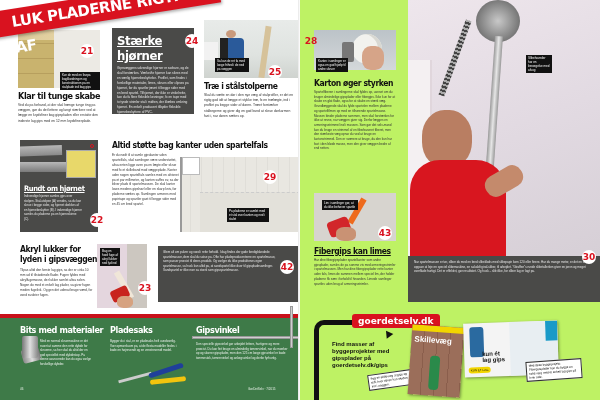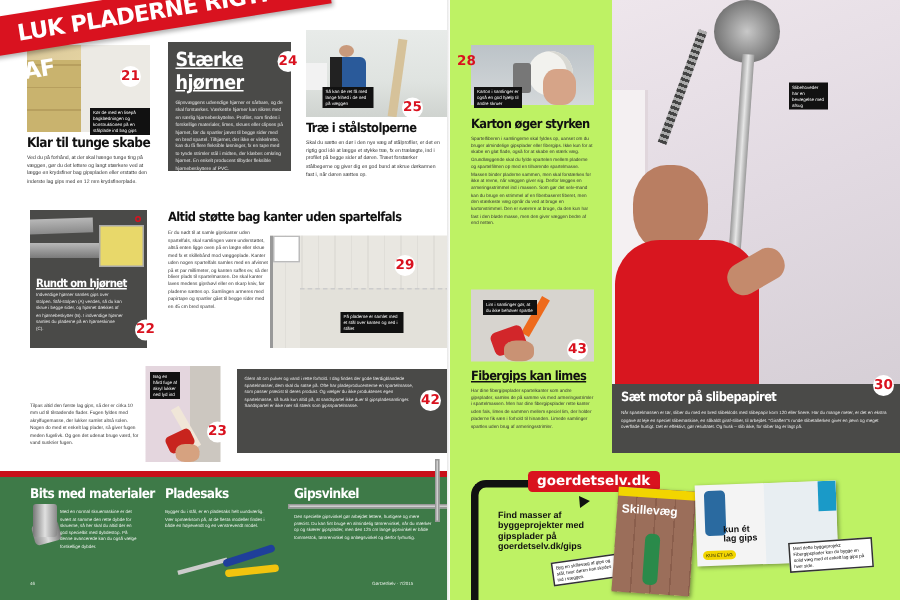--- a/index.html
+++ b/index.html
@@ -84,20 +84,21 @@
     <div class="h-title" style="position:absolute; left:112px; top:140px; font-size:8.5px; white-space:nowrap;text-align:center;">Altid støtte bag kanter uden spartelfals</div>
     <div class="body-text" style="position:absolute; left:112px; top:153px; width:68px; font-size:3.2px; line-height:4.9px;">Er du nødt til at samle gipskanter uden spartelfals, skal samlingen være understøttet, altså enten ligge oven på en lægte eller skrue med fx et skillebånd mod væggeplade. Kanter uden nogen spartelfals samles med en afvisnet på et par millimeter, og kanten saffes ev, så der bliver plads til spartelmassen. De skal kanter laves medens gipshøvl eller en skarp kniv, før pladerne sættes op. Samlingen armeres med papirtape og spartler gået til begge sider med en 45 cm bred spartel.</div>
     <div class="photo" style="left:180px; top:157px; width:120px; height:75px; background:#e9e7e1; background-image: repeating-linear-gradient(90deg, transparent 0 10px, rgba(0,0,0,0.04) 10px 11px);">
       <div style="position:absolute;left:0;top:0;width:2px;height:75px;background:#999;"></div>
       <div style="position:absolute;left:2px;top:0;width:18px;height:18px;background:#ffffff;border:1px solid #bbb;"></div>
       <div style="position:absolute;left:20px;top:35px;width:100px;height:40px;background:#e3e1da;border-top:1px dashed #ccc;"></div>
     </div>
     <div class="badge" style="left:263px; top:170px;">29</div>
     <div class="caption" style="left:227px; top:208px; width:42px;">På pladerne er samlet med et stål over kanten og ned i stålet</div>
 
+    <div class="h-title" style="position:absolute; left:20px; top:244px; width:80px; font-size:8.5px; line-height:10px;">Akryl lukker for lyden i gipsvæggen</div>
     <div class="body-text" style="position:absolute; left:20px; top:268px; width:74px; font-size:3.2px; line-height:4.9px;">Tilpas altid den første lag gips, så der er cirka 10 mm ud til tilstødende flader. Fugen fyldes med akrylfugemasse, der lukker samlet altså solen. Nogen do med et enkelt lag plader, så giver fugen meden fugelivk. Og gen det udenat bruge værd, for vand suskrier fugen.</div>
     <div class="photo" style="left:97px; top:244px; width:50px; height:64px; background:linear-gradient(90deg,#e4d6de 0 60%,#ccc7c0 60% 100%);">
       <div style="position:absolute;left:24px;top:26px;width:6px;height:30px;background:#f0e6d8;transform:rotate(-30deg);"></div>
       <div style="position:absolute;left:14px;top:44px;width:18px;height:12px;background:#c8241e;border-radius:3px;transform:rotate(-25deg);"></div>
       <div style="position:absolute;left:20px;top:52px;width:16px;height:12px;border-radius:40%;background:#d6a280;"></div>
     </div>
     <div class="caption" style="left:100px; top:248px; width:20px;">Bag en hård fuge af akryl lukker ned lyd ind</div>
     <div class="badge" style="left:138px; top:281px;">23</div>
 
     <div class="dark-box" style="left:158px; top:246px; width:142px; height:56px; padding:4px 5px;">
@@ -159,21 +160,20 @@
       <div style="position:absolute;left:-6px;top:60px;width:30px;height:200px;background:#f4f0f2;border-right:2px solid #e0d6dc;"></div>
       <div style="position:absolute;left:68px;top:0;width:44px;height:42px;border-radius:50%;background:radial-gradient(circle,#c8c8c8,#777 70%,#444);"></div>
       <div style="position:absolute;left:80px;top:36px;width:8px;height:200px;background:linear-gradient(90deg,#999,#e6e6e6,#999);transform:rotate(4deg);"></div>
       <div style="position:absolute;left:44px;top:18px;width:6px;height:80px;background:repeating-linear-gradient(0deg,#444 0 2px,#aaa 2px 4px);transform:rotate(20deg);"></div>
       <div style="position:absolute;left:14px;top:110px;width:50px;height:58px;border-radius:45%;background:#b97e62;"></div>
       <div style="position:absolute;left:2px;top:160px;width:96px;height:96px;background:#d8161f;border-radius:30px 30px 0 0;"></div>
       <div style="position:absolute;left:76px;top:170px;width:40px;height:22px;background:#c48a6c;border-radius:10px;transform:rotate(-30deg);"></div>
     </div>
     <div class="caption" style="left:526px; top:55px; width:26px; position:fixed;">Slibehoveder har en bevægelse med afsug</div>
     <div class="dark-box" style="left:108px; top:256px; width:192px; height:46px; padding:4px 6px;">
-      <div class="h-title" style="font-size:8.5px; margin-bottom:3px;">Sæt motor på slibepapiret</div>
       <div class="body-text" style="font-size:3px; line-height:4.6px; width:178px;">Når spartelmassen er tør, sliber du med en bred slibeklods med slibepapir korn 120 eller finere. Har du mange meter, er det en ekstra opgave at leje en speciel slibemaskine, en såkaldt giraf-sliber, til arbejdet. "Giraffen"s runde slibetallerken giver en jævn og meget overflade hurtigt. Det er effektivt, gør resultatet. Og husk – slib ikke, for sliber lag er lagt på.</div>
     </div>
     <div class="badge" style="left:282px; top:250px;">30</div>
 
     <div style="position:absolute; left:14px; top:320px; width:96px; height:80px; border-left:5px solid #111; border-top:5px solid #111; border-top-left-radius:10px;"></div>
     <div class="site-badge" style="left:32px; top:314px;margin-left:20px;">goerdetselv.dk</div>
     <div style="position:absolute; left:84px; top:330px; width:0; height:0; border-left:4px solid transparent; border-right:4px solid transparent; border-bottom:7px solid #111; transform:rotate(-35deg);"></div>
     <div style="position:absolute; left:32px; top:341px; width:74px; font-weight:bold; font-size:6px; line-height:7px; color:#111;">Find masser af byggeprojekter med gipsplader på goerdetselv.dk/gips</div>
     <div style="position:absolute; left:68px; top:372px; width:44px; font-size:3px; line-height:4px; background:#fff; border:1px solid #333; padding:1px 2px; transform:rotate(-8deg);">Byg en skillevæg af gips og stål, hvor døren kan skydes ind i væggen.</div>
 

